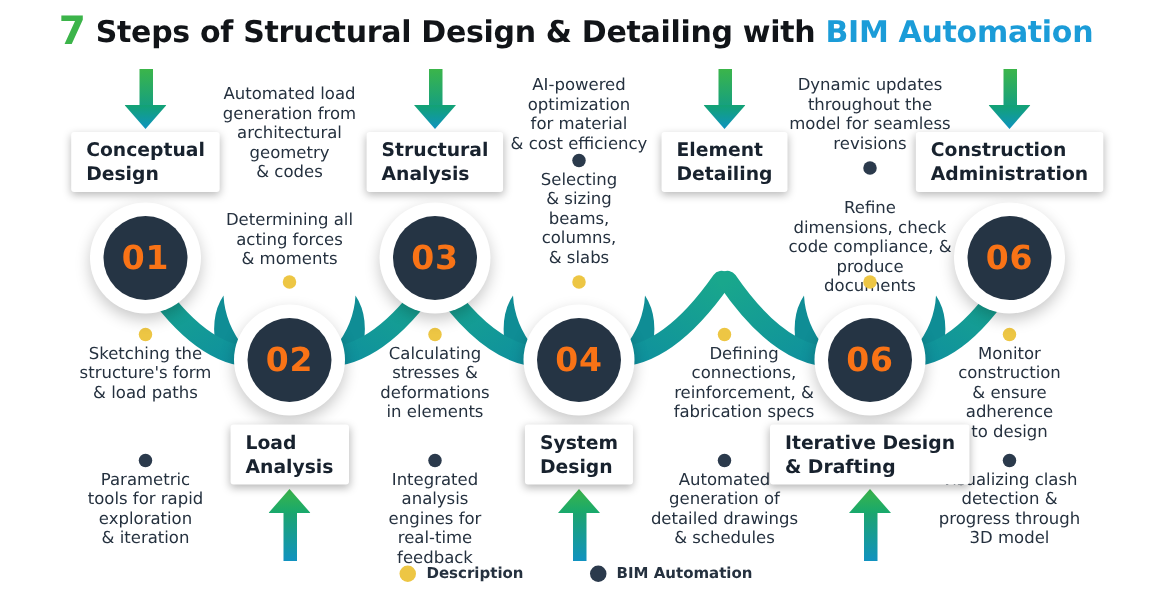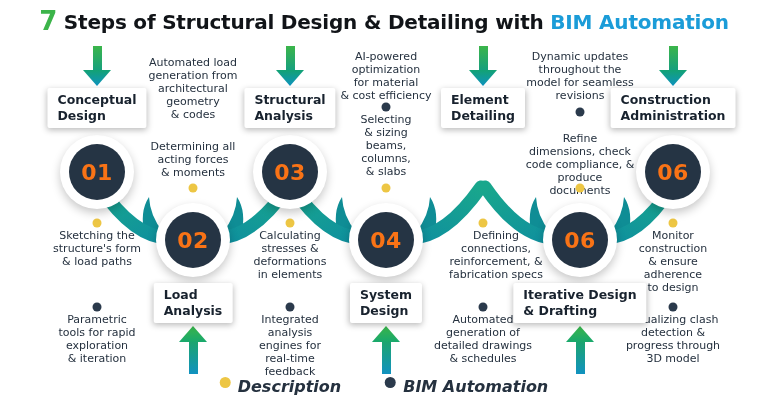--- a/index.html
+++ b/index.html
@@ -36,21 +36,21 @@
     font-weight:800;font-size:22px;letter-spacing:0.5px;}
   
   .dot{position:absolute;width:9px;height:9px;border-radius:50%;transform:translate(-50%,-50%);z-index:2;}
   .dot.y{background:#edc644;}
   .dot.d{background:#2b3a4c;}
   .txt{position:absolute;transform:translateX(-50%);width:152px;text-align:center;
     font-size:11px;line-height:13px;font-weight:500;color:#25313f;white-space:pre-line;z-index:2;}
   
   .legend{position:absolute;top:377px;left:50%;transform:translateX(-50%);
     display:flex;gap:44px;align-items:center;z-index:5;}
-  .legend .item{display:flex;align-items:flex-start;gap:7px;font-size:16px;font-weight:700;color:#25313f;font-style:italic;}
+  .legend .item{display:flex;align-items:center;gap:7px;font-size:10px;font-weight:700;color:#25313f;}
   .legend .ldot{width:11px;height:11px;border-radius:50%;}
   .legend .ldot.y{background:#edc644;}
   .legend .ldot.d{background:#2b3a4c;}
 </style>
 </head>
 <body>
 
 <div id="stage">
 
   <div class="title"><span class="num">7</span><span> Steps of Structural Design &amp; Detailing with </span><span class="hl">BIM Automation</span></div>

